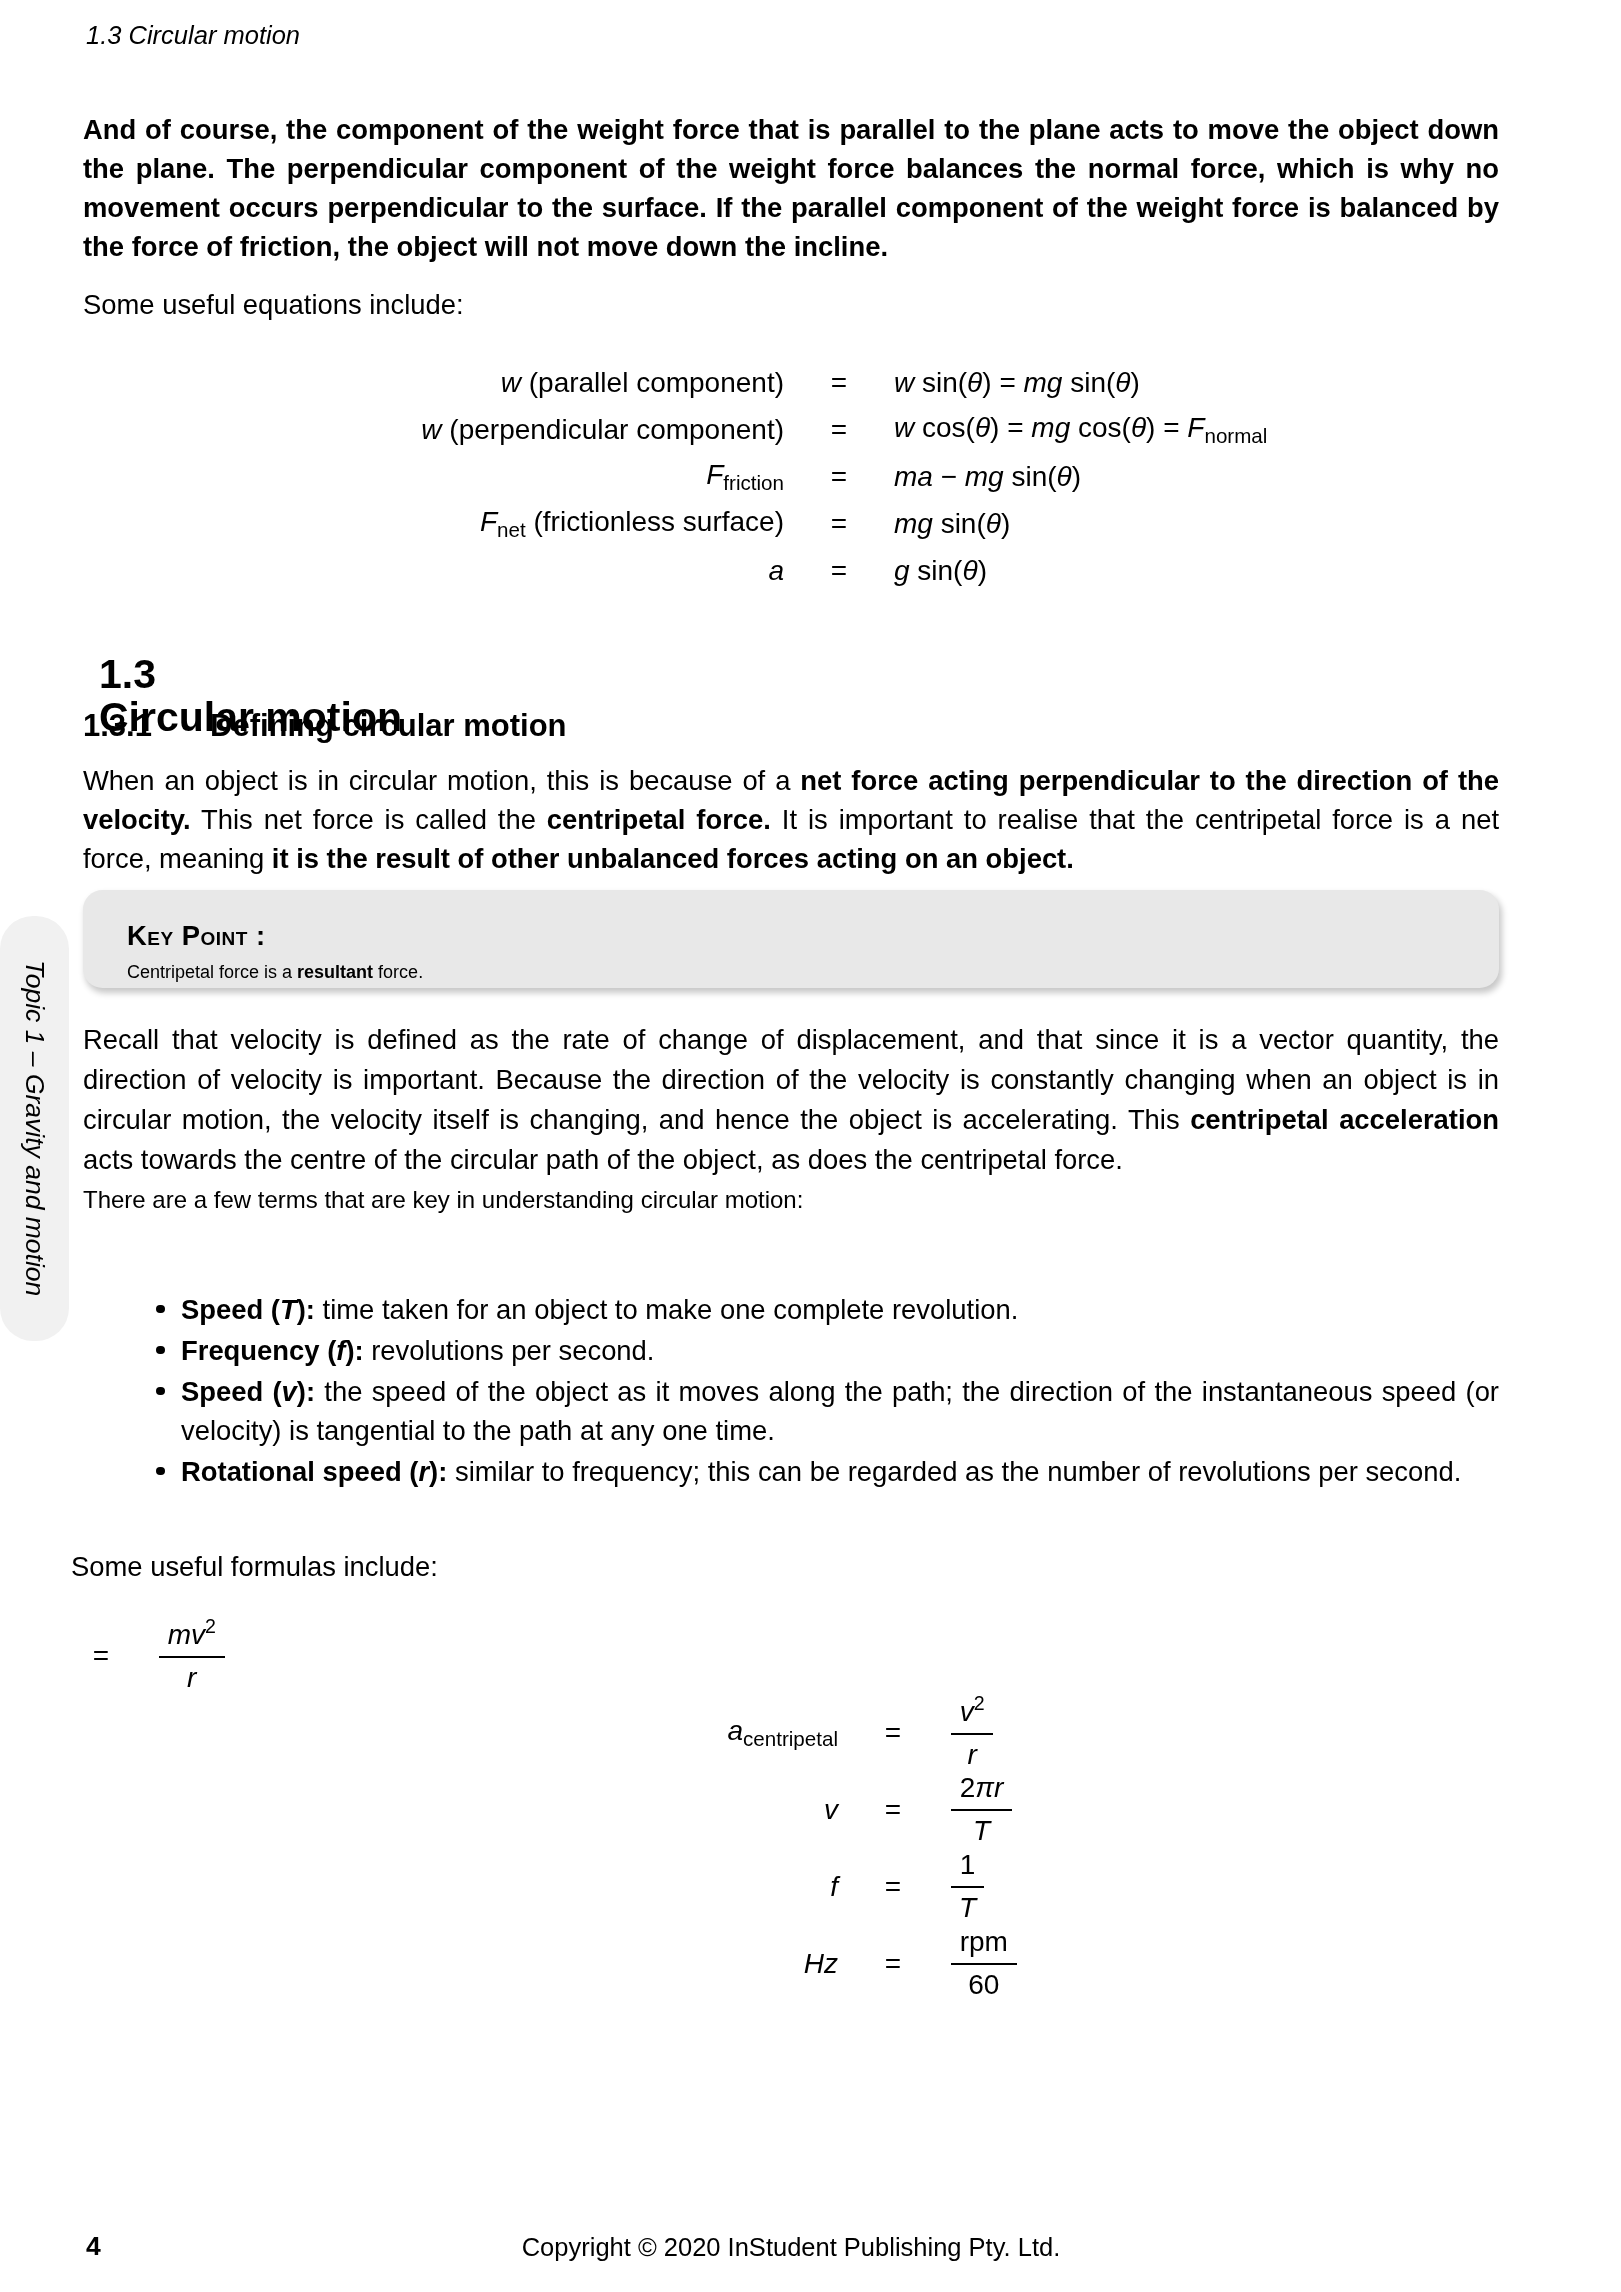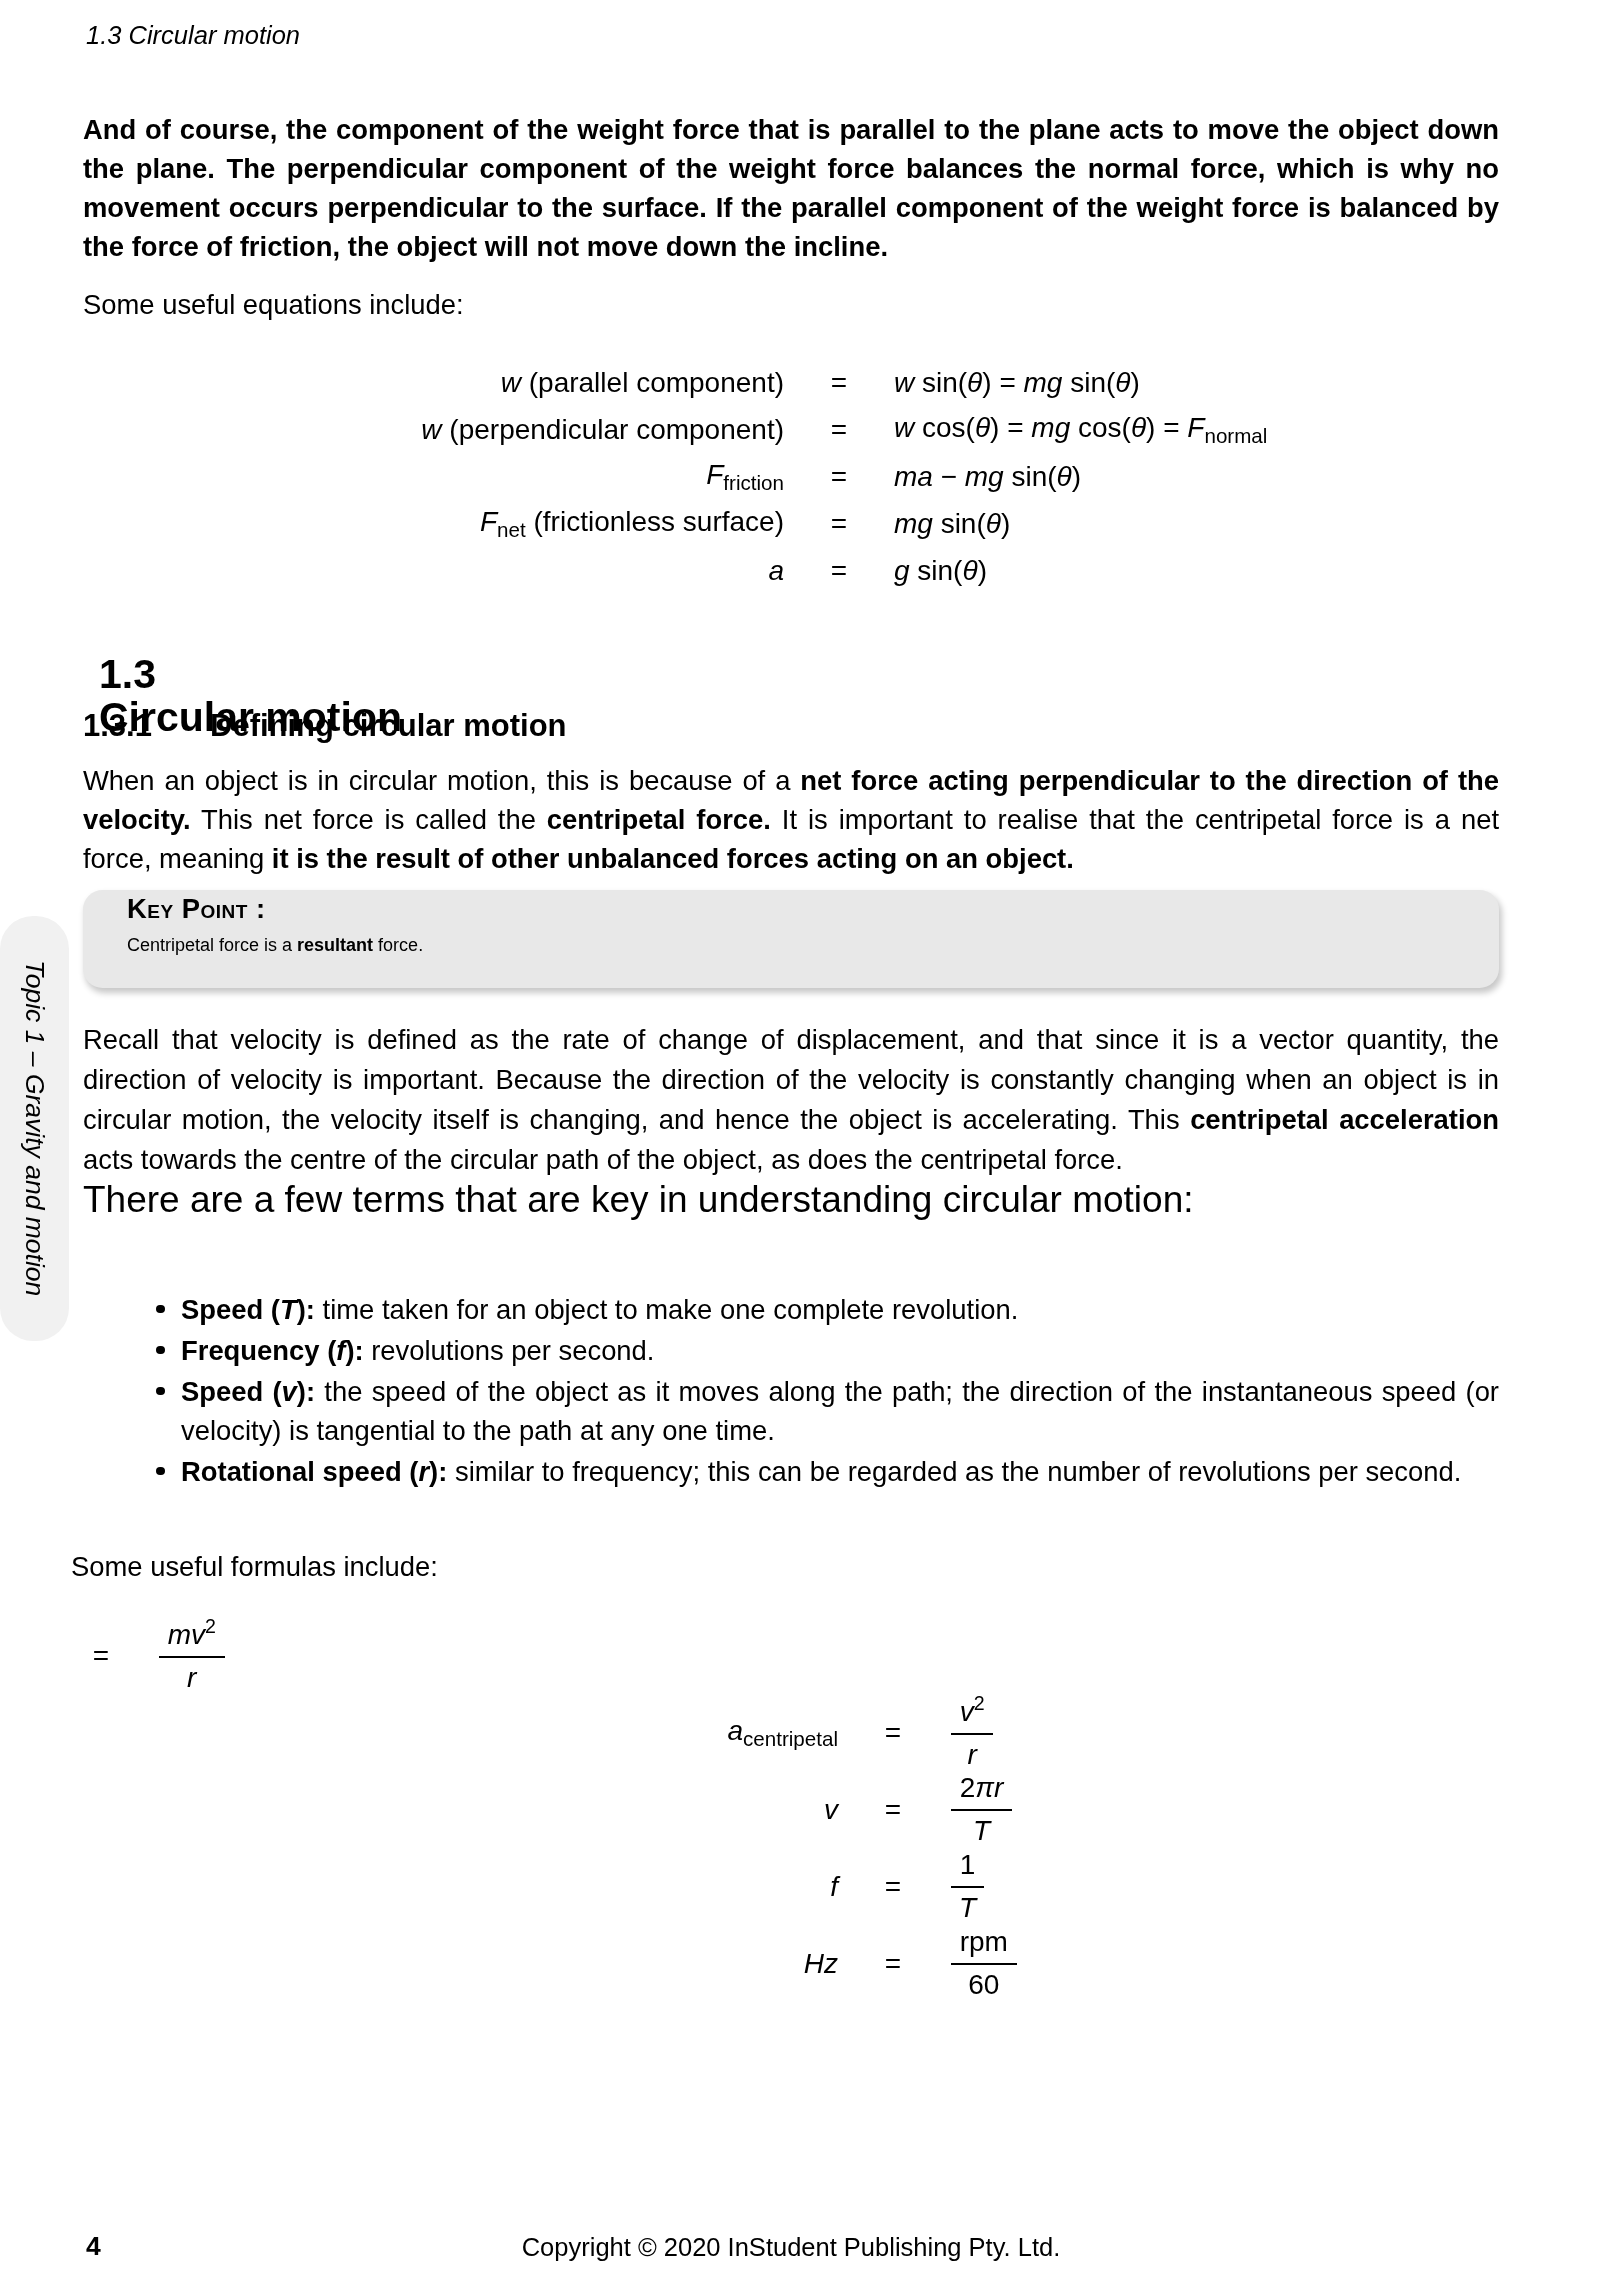--- a/index.html
+++ b/index.html
@@ -13,21 +13,21 @@
   sub{font-size:20.6px;line-height:1;vertical-align:-5.9px;}
   sup{font-size:19.6px;line-height:1;vertical-align:10.8px;}
 
   #running-header{left:86px;top:19.6px;font-size:25.5px;line-height:31px;font-style:italic;}
 
   .para{width:1416px;font-size:27.4px;line-height:39px;text-align:justify;}
   #p1{left:83px;top:110px;font-weight:bold;}
   #eq-intro{left:83px;top:285px;font-size:27.4px;line-height:39px;text-align:center;}
   #p2{left:83px;top:761px;}
   #p3{left:83px;top:1020px;line-height:40px;}
-  #p4{left:83px;top:1180px;font-size:37px;line-height:39px;}
+  #p4{left:83px;top:1180px;font-size:24px;line-height:39px;}
   #formula-intro{left:71px;top:1547px;font-size:27.4px;line-height:39px;}
 
   
   .eqblock{width:1416px;font-size:28px;}
   #eqblock1{left:83px;top:359px;}
   #eqblock2{left:83px;top:1617px;}
   .eqrow{display:flex;align-items:center;gap:37px;}
   #eqblock1 .eqrow{height:47px;}
   #eqblock2 .eqrow{height:77px;}
   .lhs{text-align:right;white-space:nowrap;}
@@ -44,21 +44,21 @@
   #h1{left:83px;top:637px;margin:16px;font-size:41px;line-height:43px;font-weight:bold;display:flex;flex-direction:column;}
   #h1 .secnum{display:inline-block;min-width:116px;}
   #h2{left:83px;top:708px;margin:0;font-size:31px;line-height:35px;font-weight:bold;display:flex;}
   #h2 .secnum{display:inline-block;min-width:127px;}
 
   
   #keybox{
     left:83px;top:890px;width:1416px;height:98px;box-sizing:border-box;
     background:var(--kp-bg,#e8e8e8);border-radius:19.6px;
     box-shadow:2.9px 4.9px 6.9px rgba(0,0,0,0.22);
-    padding:1px 29px 0 44px;
+    padding:28px 29px 0 44px;
   }
   .kp-label{font-variant:small-caps;font-weight:bold;font-size:27.4px;line-height:35px;letter-spacing:0.5px;}
   .kp-body{font-size:18px;line-height:35px;margin-top:2px;}
 
   
   #bullets{left:83px;top:1290px;width:1416px;font-size:27.4px;line-height:39px;}
   .bullet-item{position:relative;padding-left:98px;margin-bottom:2px;text-align:justify;}
   .bullet-item::before{
     content:"";position:absolute;left:73px;top:14.7px;width:8.8px;height:8.8px;
     border-radius:50%;background:#000;

